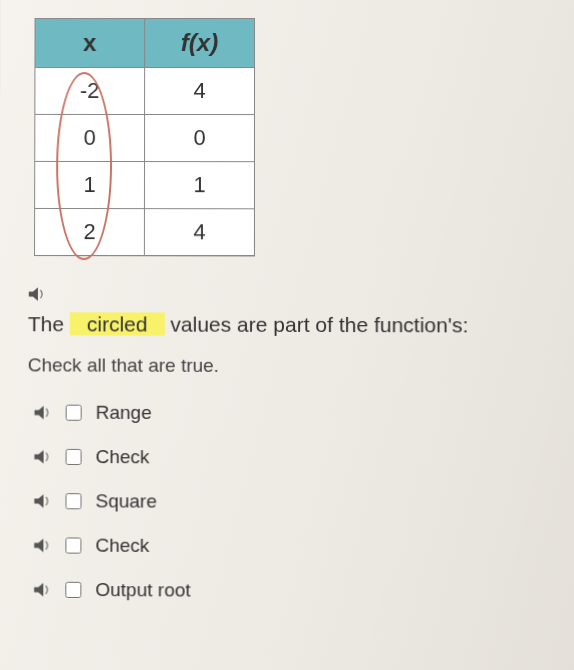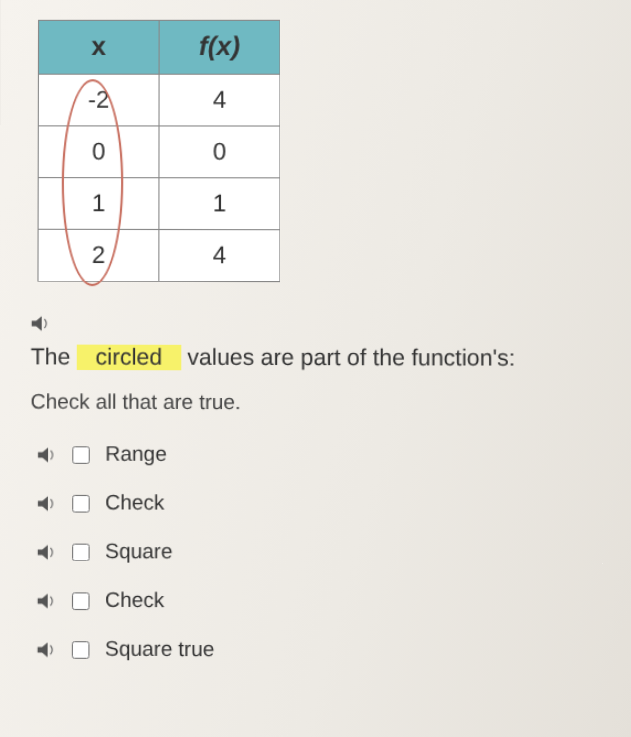--- a/index.html
+++ b/index.html
@@ -192,17 +192,17 @@
       <span>Check</span>
     </div>
     <div class="opt-row">
       <span class="speaker">
         <svg viewBox="0 0 24 18">
             <polygon points="1,6 6,6 12,1 12,17 6,12 1,12" fill="#555"></polygon>
             <path d="M15 4 Q19 9 15 14" stroke="#777" stroke-width="1.5" fill="none"></path>
           </svg>
       </span>
       <input type="checkbox" style="">
-      <span>Square true</span>
+      <span>Output root</span>
     </div>
   </div>
 
 </div>
 
 </body></html>

